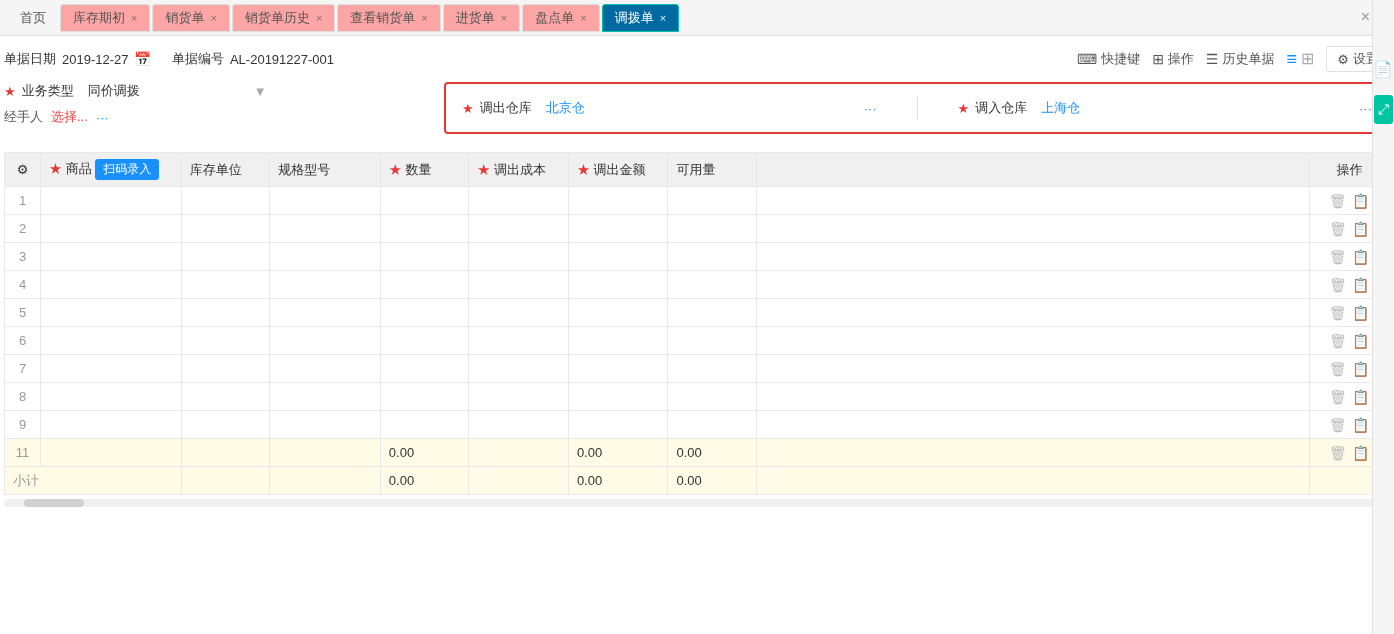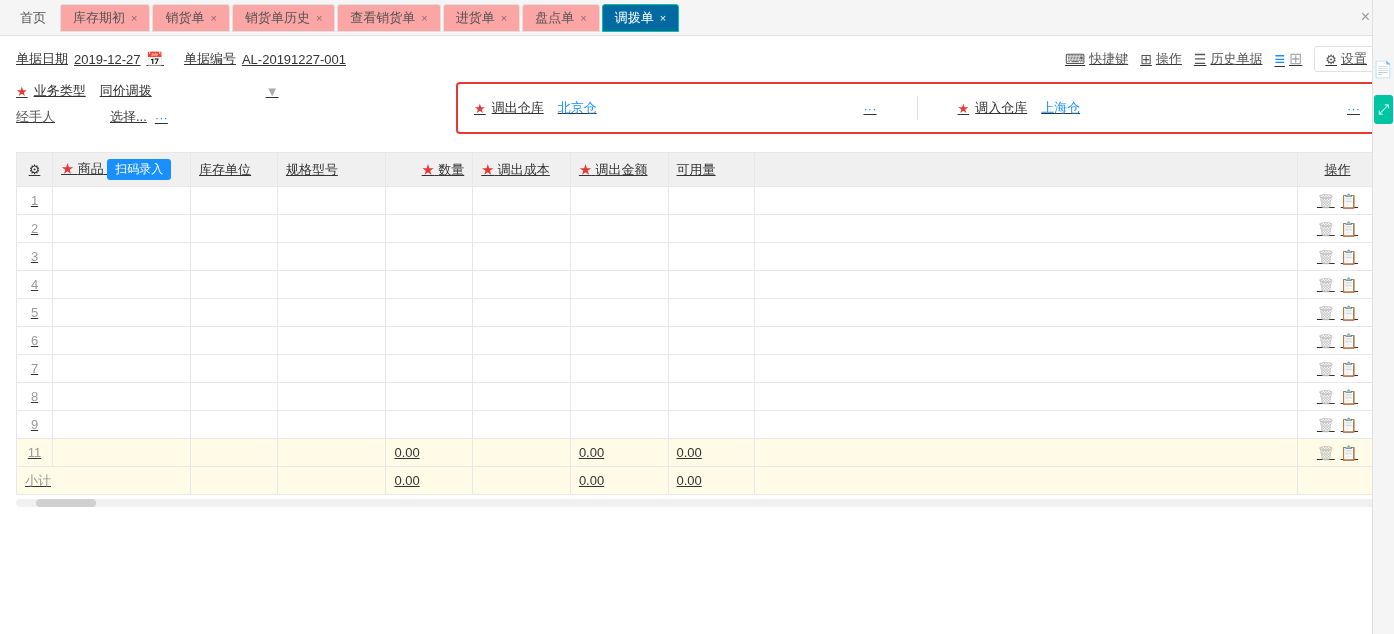--- a/index.html
+++ b/index.html
@@ -14,21 +14,21 @@
       display: flex; align-items: center; padding: 0 12px; height: 28px; background: #fca5a5;
       border: 1px solid #e0e0e0; border-radius: 3px 3px 0 0; cursor: pointer; gap: 6px;
       font-size: 13px; color: #555; white-space: nowrap;
     }
     .tab.active { background: #0369a1; color: #fff; border-color: #00c5a3; }
     .tab .close-btn { font-size: 11px; color: inherit; opacity: 0.7; cursor: pointer; }
     .tab.active .close-btn { color: #fff; opacity: 0.9; }
     .tab-first { background: #f5f5f5; border: none; font-weight: normal; }
 
     
-    .main-area { padding: 10px 16px; text-decoration: underline; }
+    .main-area { padding: 10px 4px; }
 
     
     .form-header { display: flex; align-items: center; gap: 20px; margin-bottom: 10px; position: relative; }
     .form-field-inline { display: flex; align-items: center; gap: 6px; font-size: 13px; color: #333; }
     .form-field-inline .label { color: #333; }
     .form-field-inline .value { color: #333; font-weight: 500; }
     .calendar-icon { color: #aaa; cursor: pointer; font-size: 14px; }
     .toolbar-right { margin-left: auto; display: flex; align-items: center; gap: 12px; font-size: 13px; color: #555; }
     .toolbar-btn { display: flex; align-items: center; gap: 4px; cursor: pointer; color: #555; }
     .settings-btn {
@@ -50,21 +50,21 @@
 
     
     .biz-row { display: flex; align-items: center; gap: 20px; margin-bottom: 8px; }
     .biz-field { display: flex; align-items: center; gap: 6px; }
     .biz-field .req { color: #e53935; }
     .biz-value { color: #333; min-width: 100px; }
     .biz-dropdown { color: #aaa; cursor: pointer; }
 
     
     .handler-row { display: flex; align-items: center; gap: 8px; color: #555; margin-bottom: 10px; }
-    .handler-placeholder { color: #404040; margin-left: 47px; }
+    .handler-placeholder { color: #ef4444; }
     .handler-more { color: #1890ff; cursor: pointer; }
 
     
     .data-table { width: 100%; border-collapse: collapse; font-size: 13px; }
     .data-table thead tr { background: #f0f0f0; }
     .data-table th {
       padding: 6px 8px; text-align: left; border: 1px solid #e8e8e8;
       font-weight: normal; color: #333; white-space: nowrap;
     }
     .data-table th .req { color: #e53935; }
@@ -239,21 +239,21 @@
               <span class="req">★</span>
               <span>商品</span>
               <button class="scan-btn">扫码录入</button>
             </th>
             <th style="min-width:80px;">
               <span>库存单位</span>
             </th>
             <th style="min-width:100px;">
               <span>规格型号</span>
             </th>
-            <th style="min-width:80px;text-align:right;">
+            <th style="min-width:80px;">
               <span class="req">★</span>
               <span>数量</span>
             </th>
             <th style="min-width:90px;">
               <span class="req">★</span>
               <span>调出成本</span>
             </th>
             <th style="min-width:90px;">
               <span class="req">★</span>
               <span>调出金额</span>

